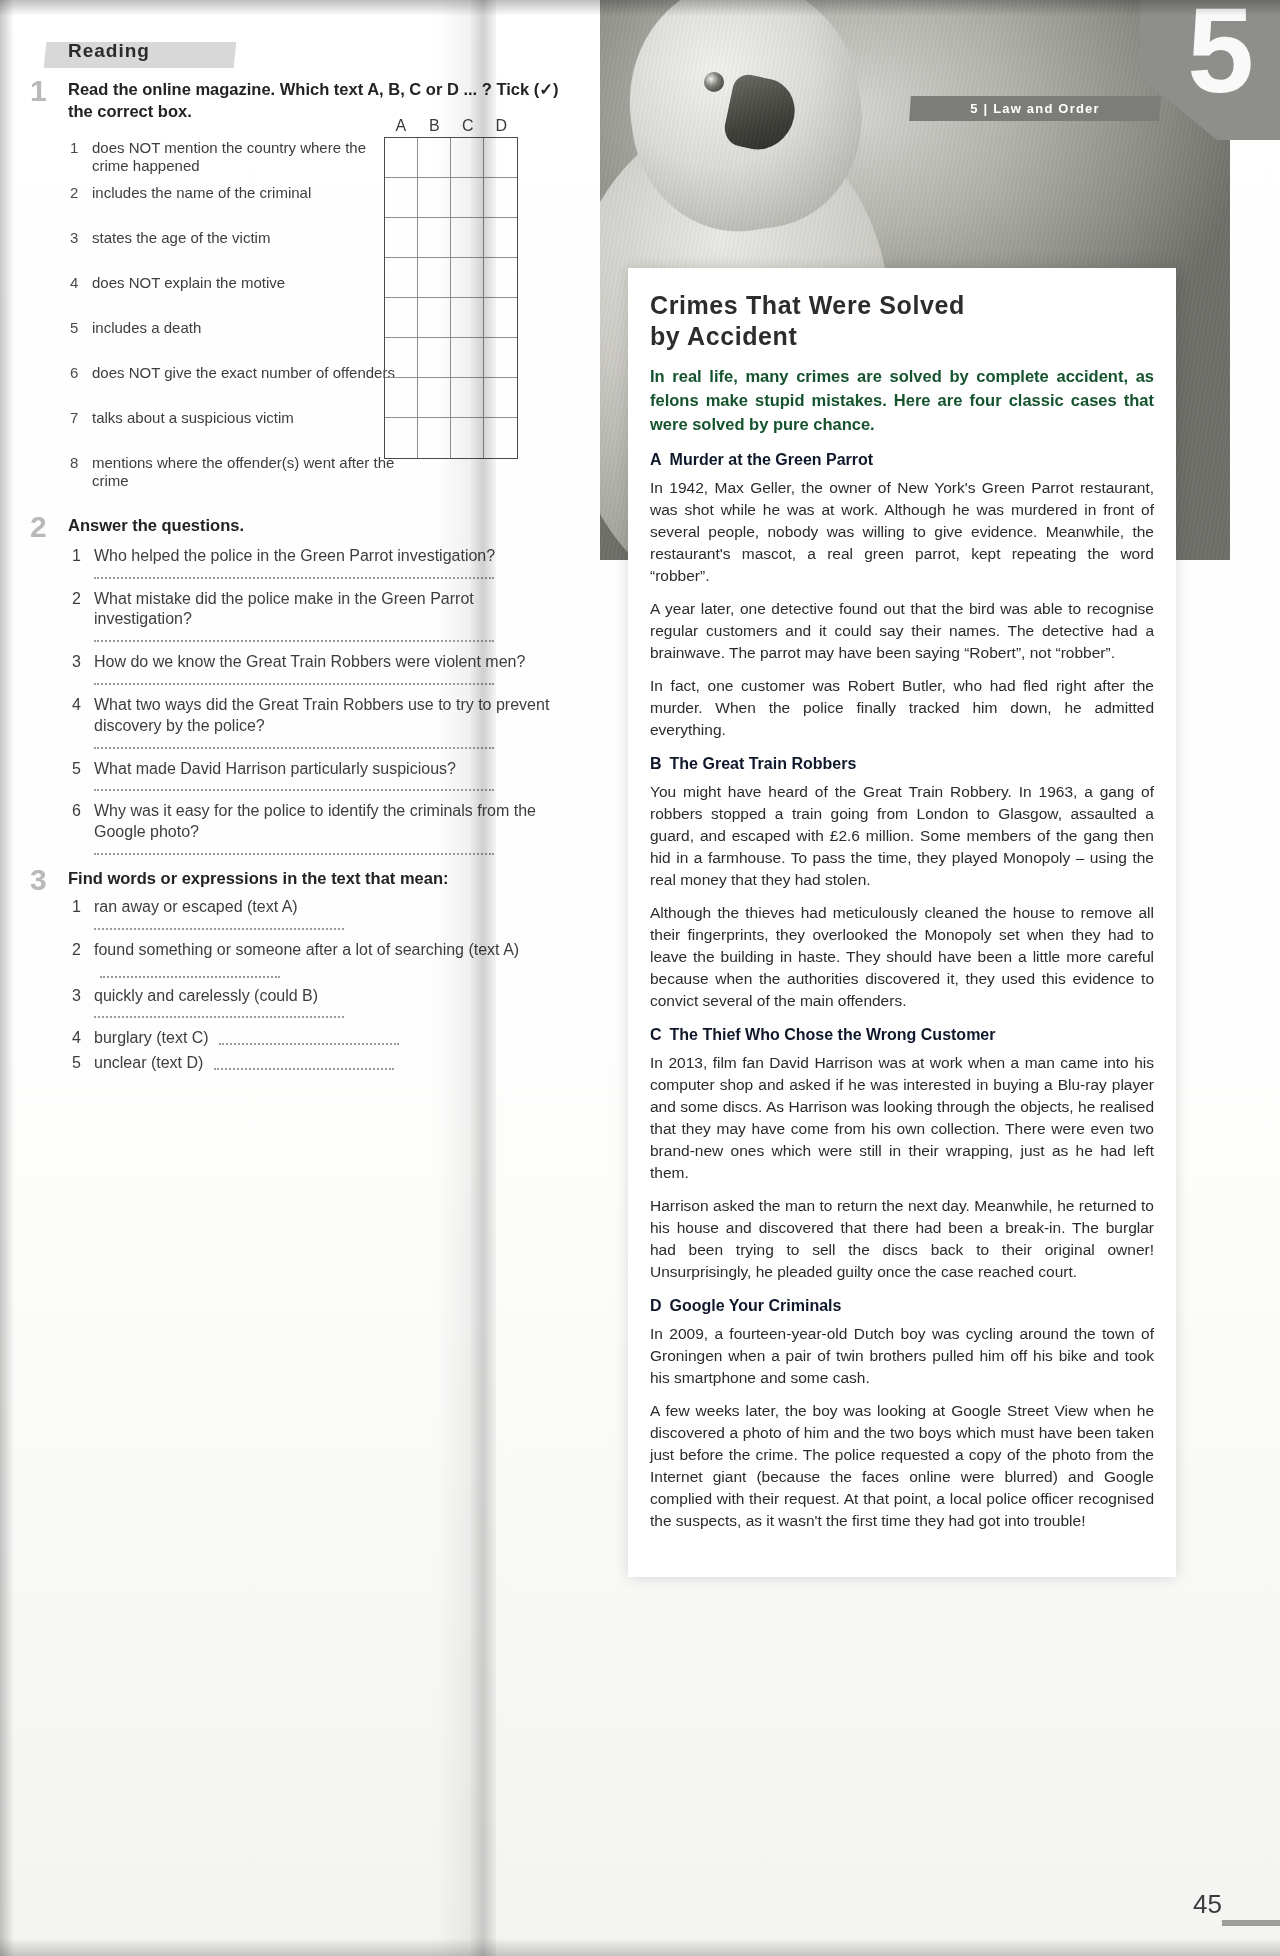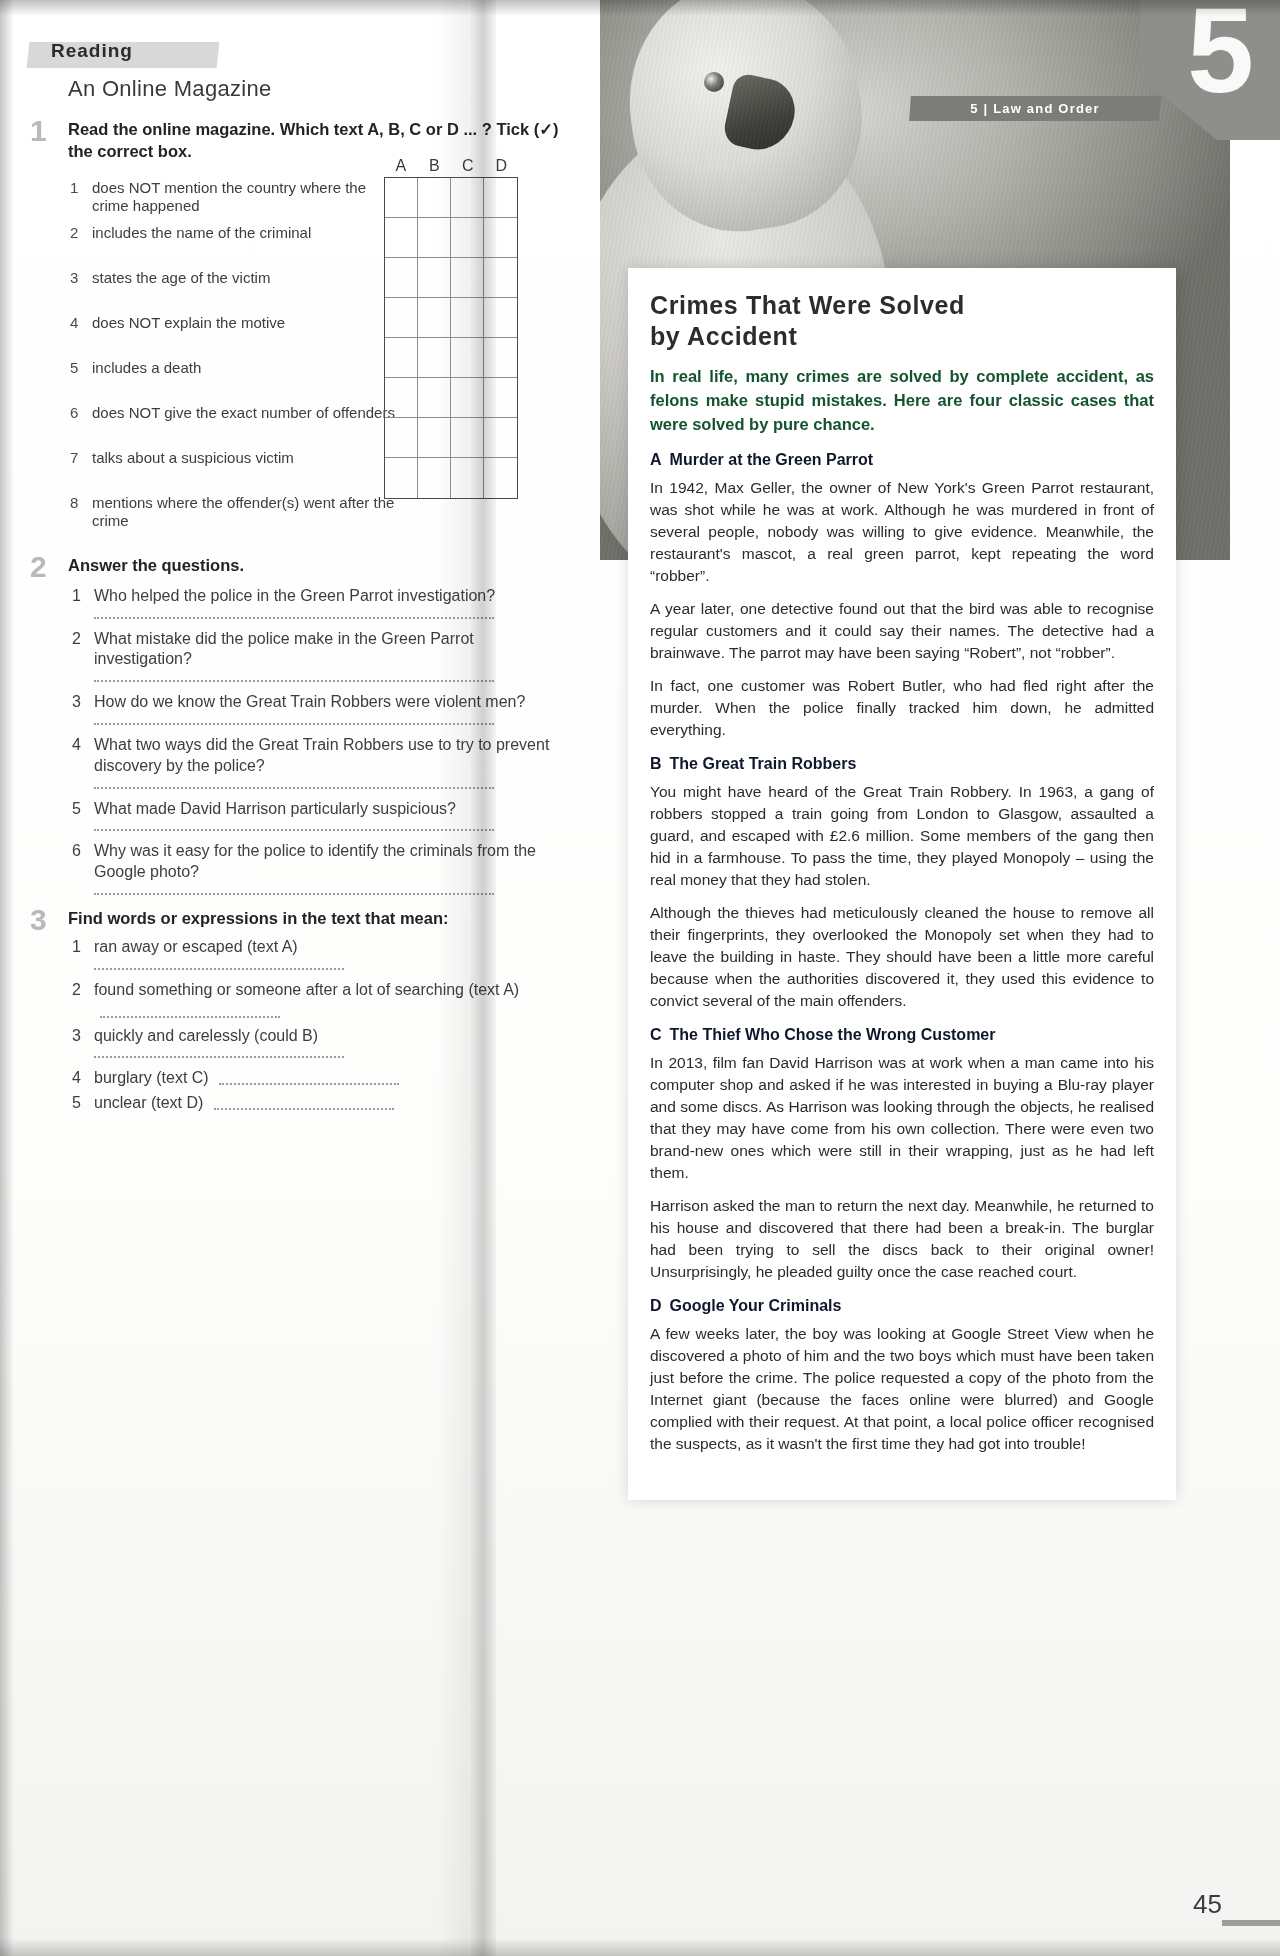--- a/index.html
+++ b/index.html
@@ -33,21 +33,21 @@
   
   .left-col {
     position: absolute;
     left: 30px;
     top: 40px;
     width: 530px;
   }
 
   .reading-head {
     position: relative;
-    margin-left: 15px;
+    margin-left: 32px;
     display: inline-block;
   }
   .reading-head .bar {
     position: absolute;
     left: -17px;
     top: 2px;
     width: 190px;
     height: 26px;
     background: #d8d8d8;
     transform: skewX(-6deg);
@@ -408,21 +408,20 @@
   <div class="page-inner"></div>
 </div>
 
 <div class="left-col">
 
   <div class="reading-head">
     <span class="bar"></span>
     <span class="txt">Reading</span>
   </div>
 
-  <div class="subtitle">An Online Magazine</div>
 
   
   <div class="ex-block">
     <div class="ex-num">1</div>
     <div class="ex-instr">Read the online magazine. Which text A, B, C or D ... ? Tick (✓) the correct box.</div>
 
     <div class="grid-wrap">
       <ul class="q-list">
         <li><span class="n">1</span><span>does NOT mention the country where the crime happened</span></li>
         <li><span class="n">2</span><span>includes the name of the criminal</span></li>
@@ -603,20 +602,21 @@
 
     <h2>
       <span class="lbl">C</span><span>The Thief Who Chose the Wrong Customer</span>
     </h2>
     <p>In 2013, film fan David Harrison was at work when a man came into his computer shop and asked if he was interested in buying a Blu-ray player and some discs. As Harrison was looking through the objects, he realised that they may have come from his own collection. There were even two brand-new ones which were still in their wrapping, just as he had left them.</p>
     <p>Harrison asked the man to return the next day. Meanwhile, he returned to his house and discovered that there had been a break-in. The burglar had been trying to sell the discs back to their original owner! Unsurprisingly, he pleaded guilty once the case reached court.</p>
 
     <h2>
       <span class="lbl">D</span><span>Google Your Criminals</span>
     </h2>
+    <p>In 2009, a fourteen-year-old Dutch boy was cycling around the town of Groningen when a pair of twin brothers pulled him off his bike and took his smartphone and some cash.</p>
     <p>A few weeks later, the boy was looking at Google Street View when he discovered a photo of him and the two boys which must have been taken just before the crime. The police requested a copy of the photo from the Internet giant (because the faces online were blurred) and Google complied with their request. At that point, a local police officer recognised the suspects, as it wasn't the first time they had got into trouble!</p>
   </div>
 
   <div class="page-num">45</div>
   <div class="page-rule"></div>
 </div>
 
 <div class="binding"></div>
 <div class="edge-top"></div>
 <div class="edge-left"></div>

